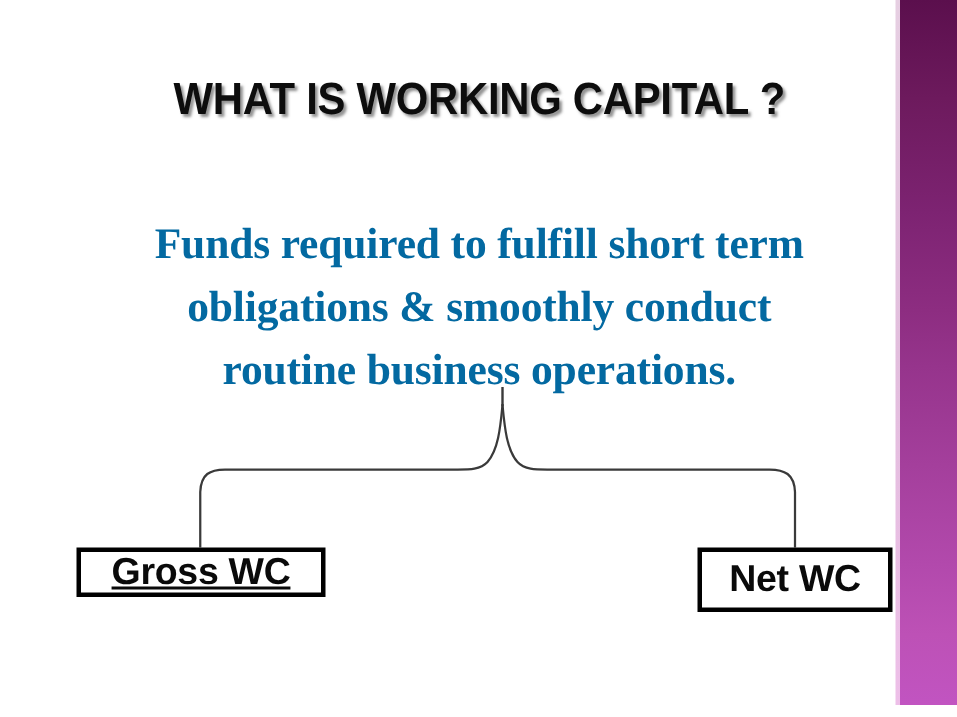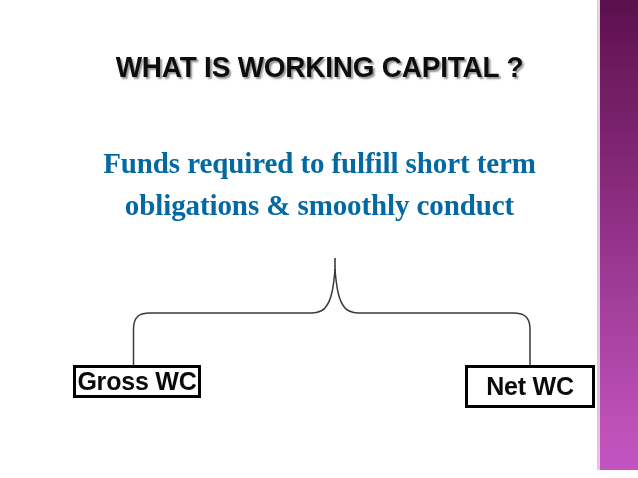--- a/index.html
+++ b/index.html
@@ -103,24 +103,25 @@
     display: flex;
     align-items: center;
     justify-content: center;
     font-size: 25px;
     font-weight: bold;
     color: #0a0a0a;
     letter-spacing: -0.2px;
   }
 
   #box-gross {
-    left: 41px;
+    left: 19px;
     top: 365px;
-    width: 128px;
+    width: 166px;
     height: 33px;
+    text-decoration: underline;
   }
 
   #box-net {
     left: 433px;
     top: 365px;
     width: 130px;
     height: 43px;
   }
 </style>
 </head>
@@ -129,20 +130,21 @@
 <div id="slide">
 
   <div id="sidebar-edge"></div>
   <div id="sidebar"></div>
 
   <div id="title">WHAT IS WORKING CAPITAL ?</div>
 
   <div id="body-text">
     <div>Funds required to fulfill short term</div>
     <div>obligations &amp; smoothly conduct</div>
+    <div>routine business operations.</div>
   </div>
 
   <svg id="bracket" viewBox="0 0 638 115" preserveAspectRatio="none">
 
     <path d="M 303 0 L 303 12" fill="none" stroke="#3a3a3a" stroke-width="1.6" stroke-linecap="round"></path>
 
     <path d="M 303 12
              C 301.5 28, 300 42, 293 50
              C 288 55.5, 280 55, 270 55
              L 118 55

